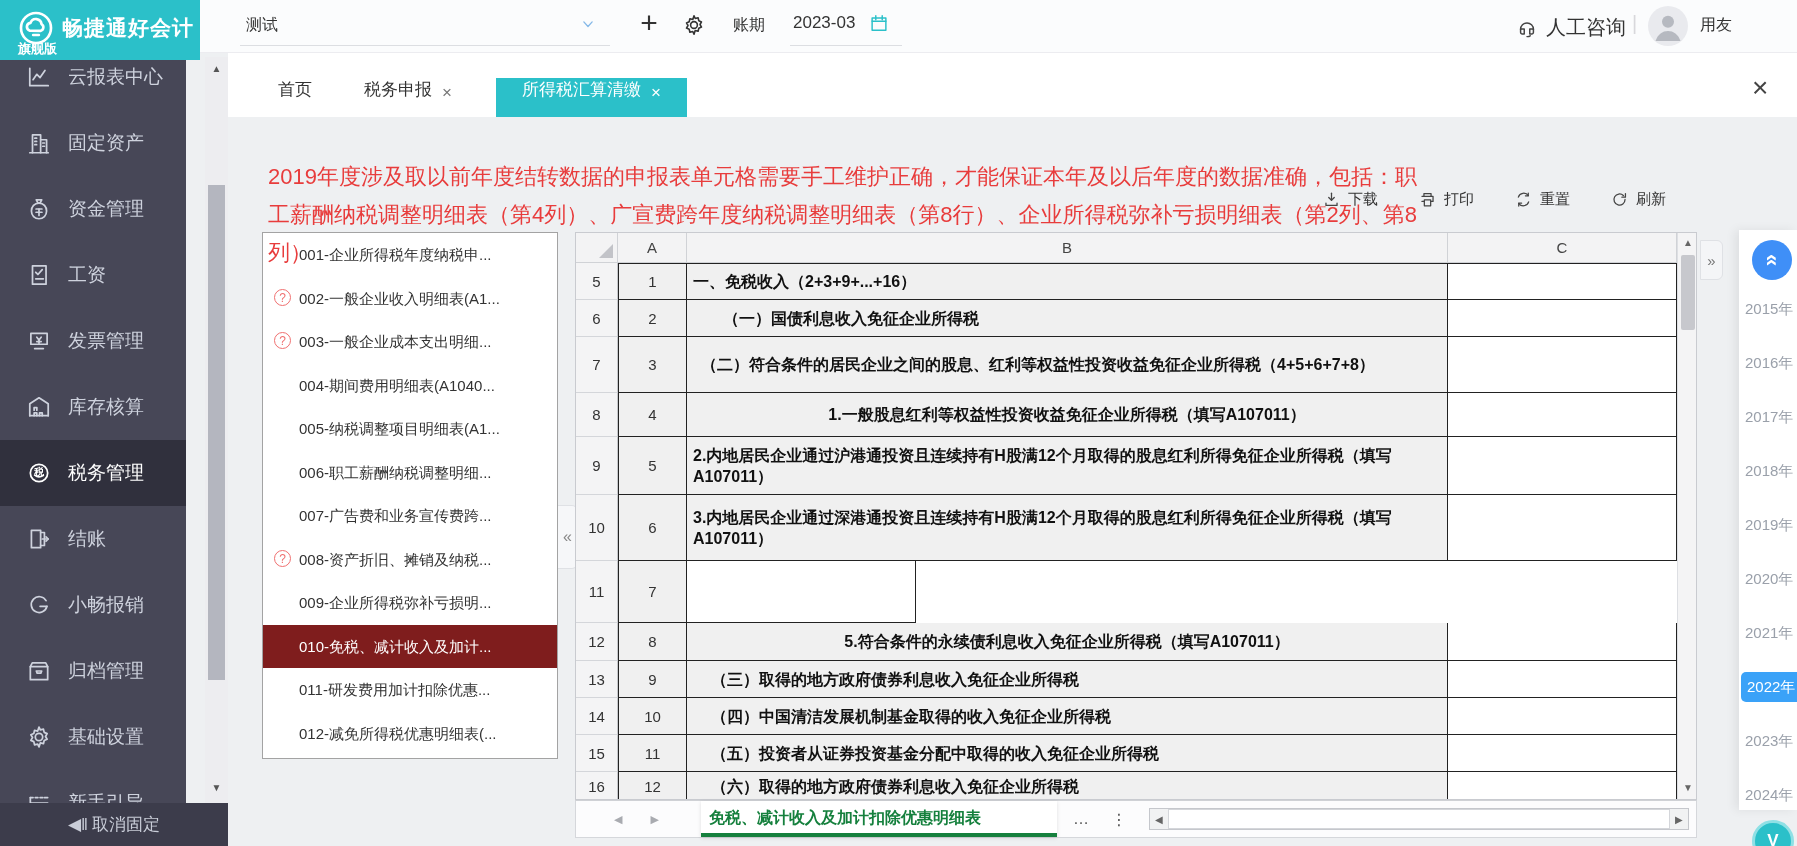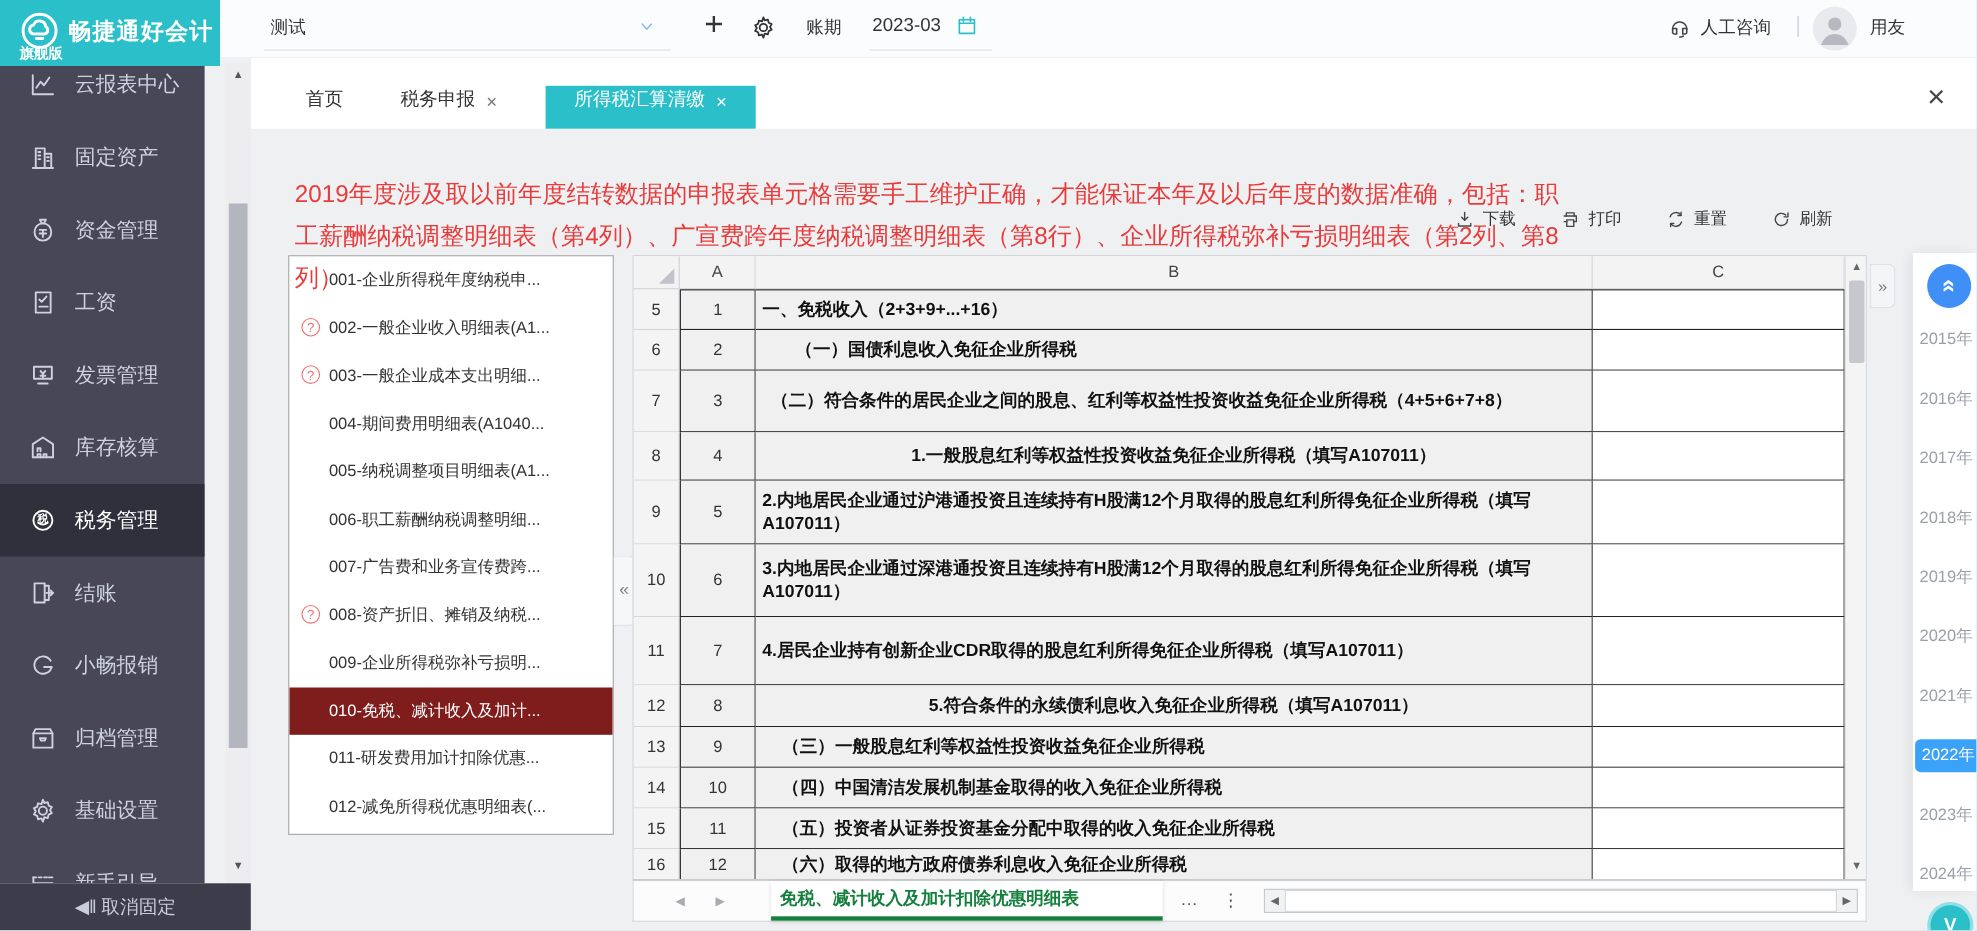--- a/index.html
+++ b/index.html
@@ -14,21 +14,21 @@
   .topbar{position:absolute;left:200px;top:0;width:1597px;height:53px;background:#fbfcfd;border-bottom:1px solid #ececf0;}
   .account{position:absolute;left:46px;top:15px;font-size:16px;color:#333;}
   .account-underline{position:absolute;left:40px;top:45px;width:370px;height:1px;background:#dcdee2;}
   .chevron-down{position:absolute;left:378px;top:14px;color:#86b9e8;width:20px;height:20px;}
   .plus-btn{position:absolute;left:432px;top:6px;font-size:30px;color:#333;width:34px;text-align:center;cursor:pointer;}
   .gear-btn{position:absolute;left:482px;top:13px;width:24px;height:24px;color:#333;}
   .period-label{position:absolute;left:533px;top:15px;font-size:16px;color:#333;}
   .period-value{position:absolute;left:593px;top:13px;font-size:17px;color:#333;}
   .calendar-btn{position:absolute;left:668px;top:12px;width:22px;height:22px;color:#2bc0c9;}
   .period-underline{position:absolute;left:590px;top:45px;width:112px;height:1px;background:#dcdee2;}
-  .support{position:absolute;left:1316px;top:14px;display:flex;align-items:center;gap:8px;font-size:16px;color:#333;cursor:pointer;}
+  .support{position:absolute;left:1316px;top:14px;display:flex;align-items:center;gap:8px;font-size:20px;color:#333;cursor:pointer;}
   .support .ic{width:22px;height:22px;color:#444;}
   .tb-divider{position:absolute;left:1432px;top:12px;color:#d8d8dc;font-size:20px;}
   .avatar{position:absolute;left:1448px;top:6px;width:40px;height:40px;border-radius:50%;background:#e9eaee;overflow:hidden;}
   .avatar svg{width:40px;height:40px;fill:#b6b9c0;}
   .user-name{position:absolute;left:1500px;top:15px;font-size:16px;color:#333;}
 
   
   .sidebar{position:absolute;left:0;top:57px;width:186px;height:746px;background:#474757;overflow:hidden;z-index:4;}
   .side-items{margin-top:-13px;}
   .side-item{height:66px;display:flex;align-items:center;gap:16px;padding-left:26px;color:#ced2dd;font-size:19px;cursor:pointer;}
@@ -430,33 +430,32 @@
           </div>
           <div class="srow" style="height: 66px;">
             <div class="c-rn cell">10</div>
             <div class="c-a cell">6</div>
             <div class="c-b cell" style="padding-left: 6px;">3.内地居民企业通过深港通投资且连续持有H股满12个月取得的股息红利所得免征企业所得税（填写A107011）</div>
             <div class="c-c cell"></div>
           </div>
           <div class="srow" style="height: 62px;">
             <div class="c-rn cell">11</div>
             <div class="c-a cell">7</div>
-            <div class="c-b cell" style="padding-left: 6px;">4.居民企业持有创新企业CDR取得的股息红利所得免征企业所得税（填写A107011）</div>
             <div class="c-c cell"></div>
           </div>
           <div class="srow" style="height: 38px;">
             <div class="c-rn cell">12</div>
             <div class="c-a cell">8</div>
             <div class="c-b cell center" style="padding-left: 6px;">5.符合条件的永续债利息收入免征企业所得税（填写A107011）</div>
             <div class="c-c cell"></div>
           </div>
           <div class="srow" style="height: 37px;">
             <div class="c-rn cell">13</div>
             <div class="c-a cell">9</div>
-            <div class="c-b cell" style="padding-left: 24px;">（三）一般股息红利等权益性投资收益免征企业所得税</div>
+            <div class="c-b cell" style="padding-left: 24px;">（三）取得的地方政府债券利息收入免征企业所得税</div>
             <div class="c-c cell"></div>
           </div>
           <div class="srow" style="height: 37px; justify-content: space-between;">
             <div class="c-rn cell">14</div>
             <div class="c-a cell">10</div>
             <div class="c-b cell" style="padding-left: 24px;">（四）中国清洁发展机制基金取得的收入免征企业所得税</div>
             <div class="c-c cell"></div>
           </div>
           <div class="srow" style="height: 37px;">
             <div class="c-rn cell">15</div>

